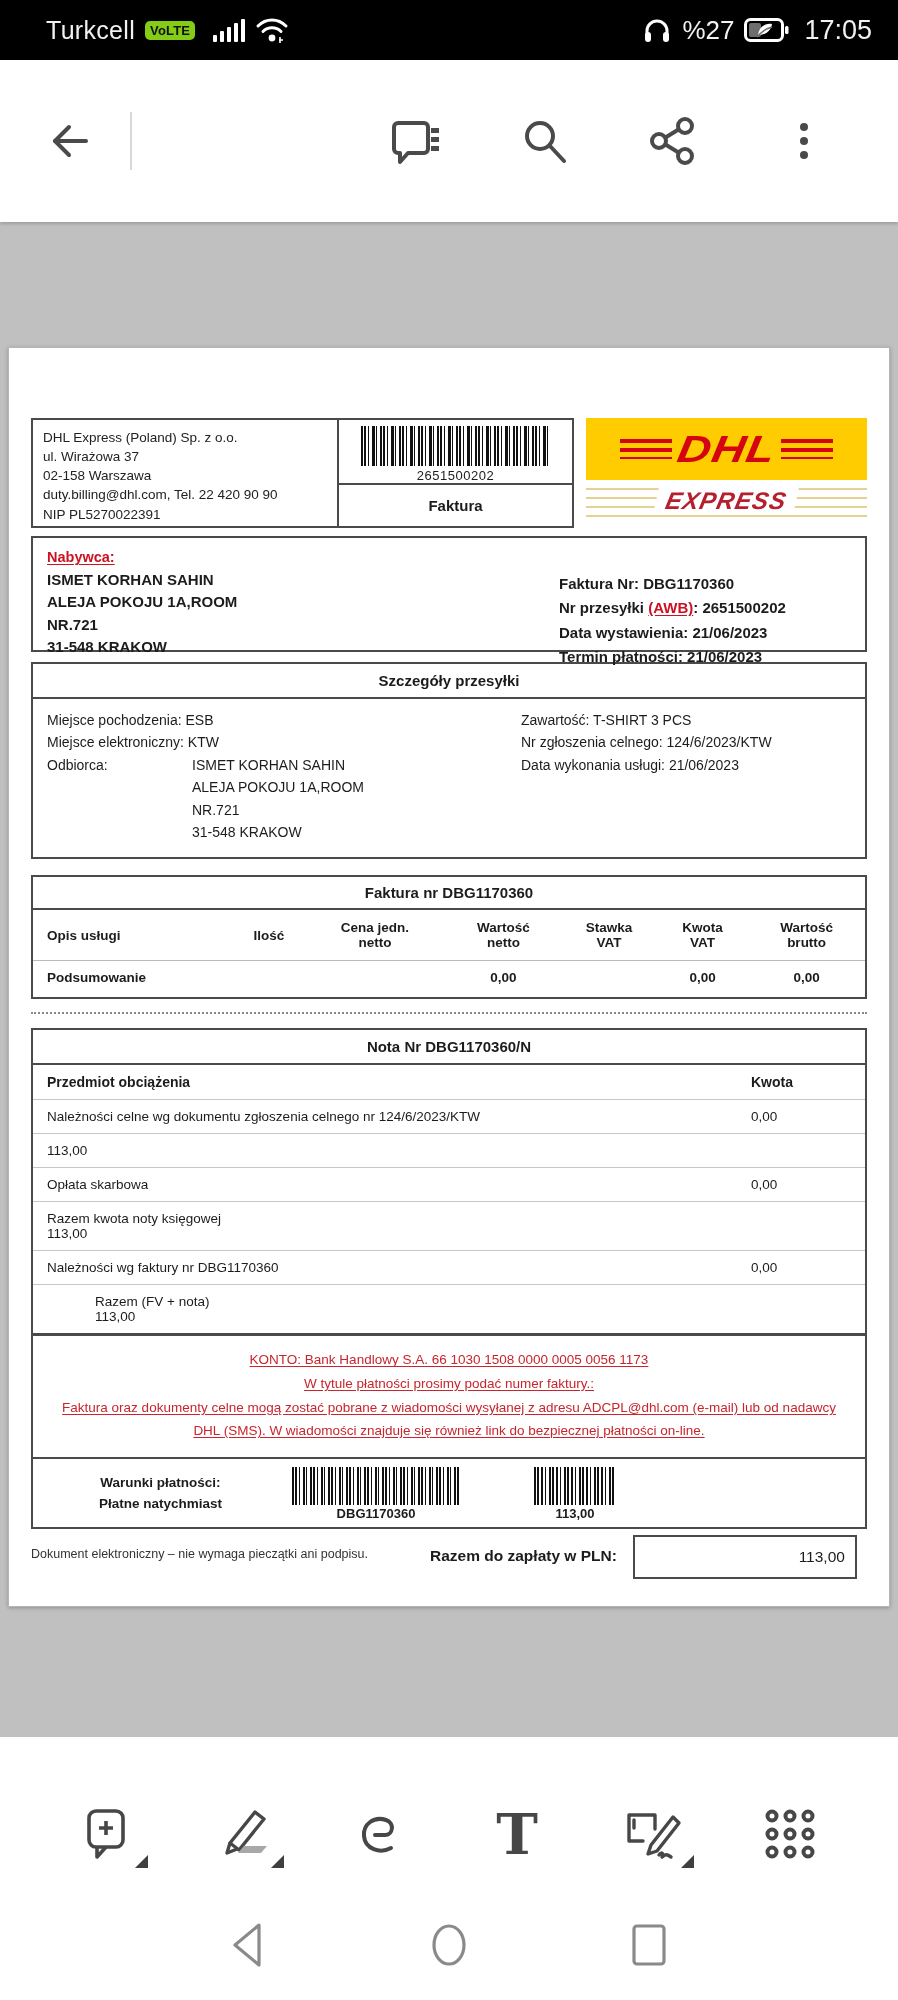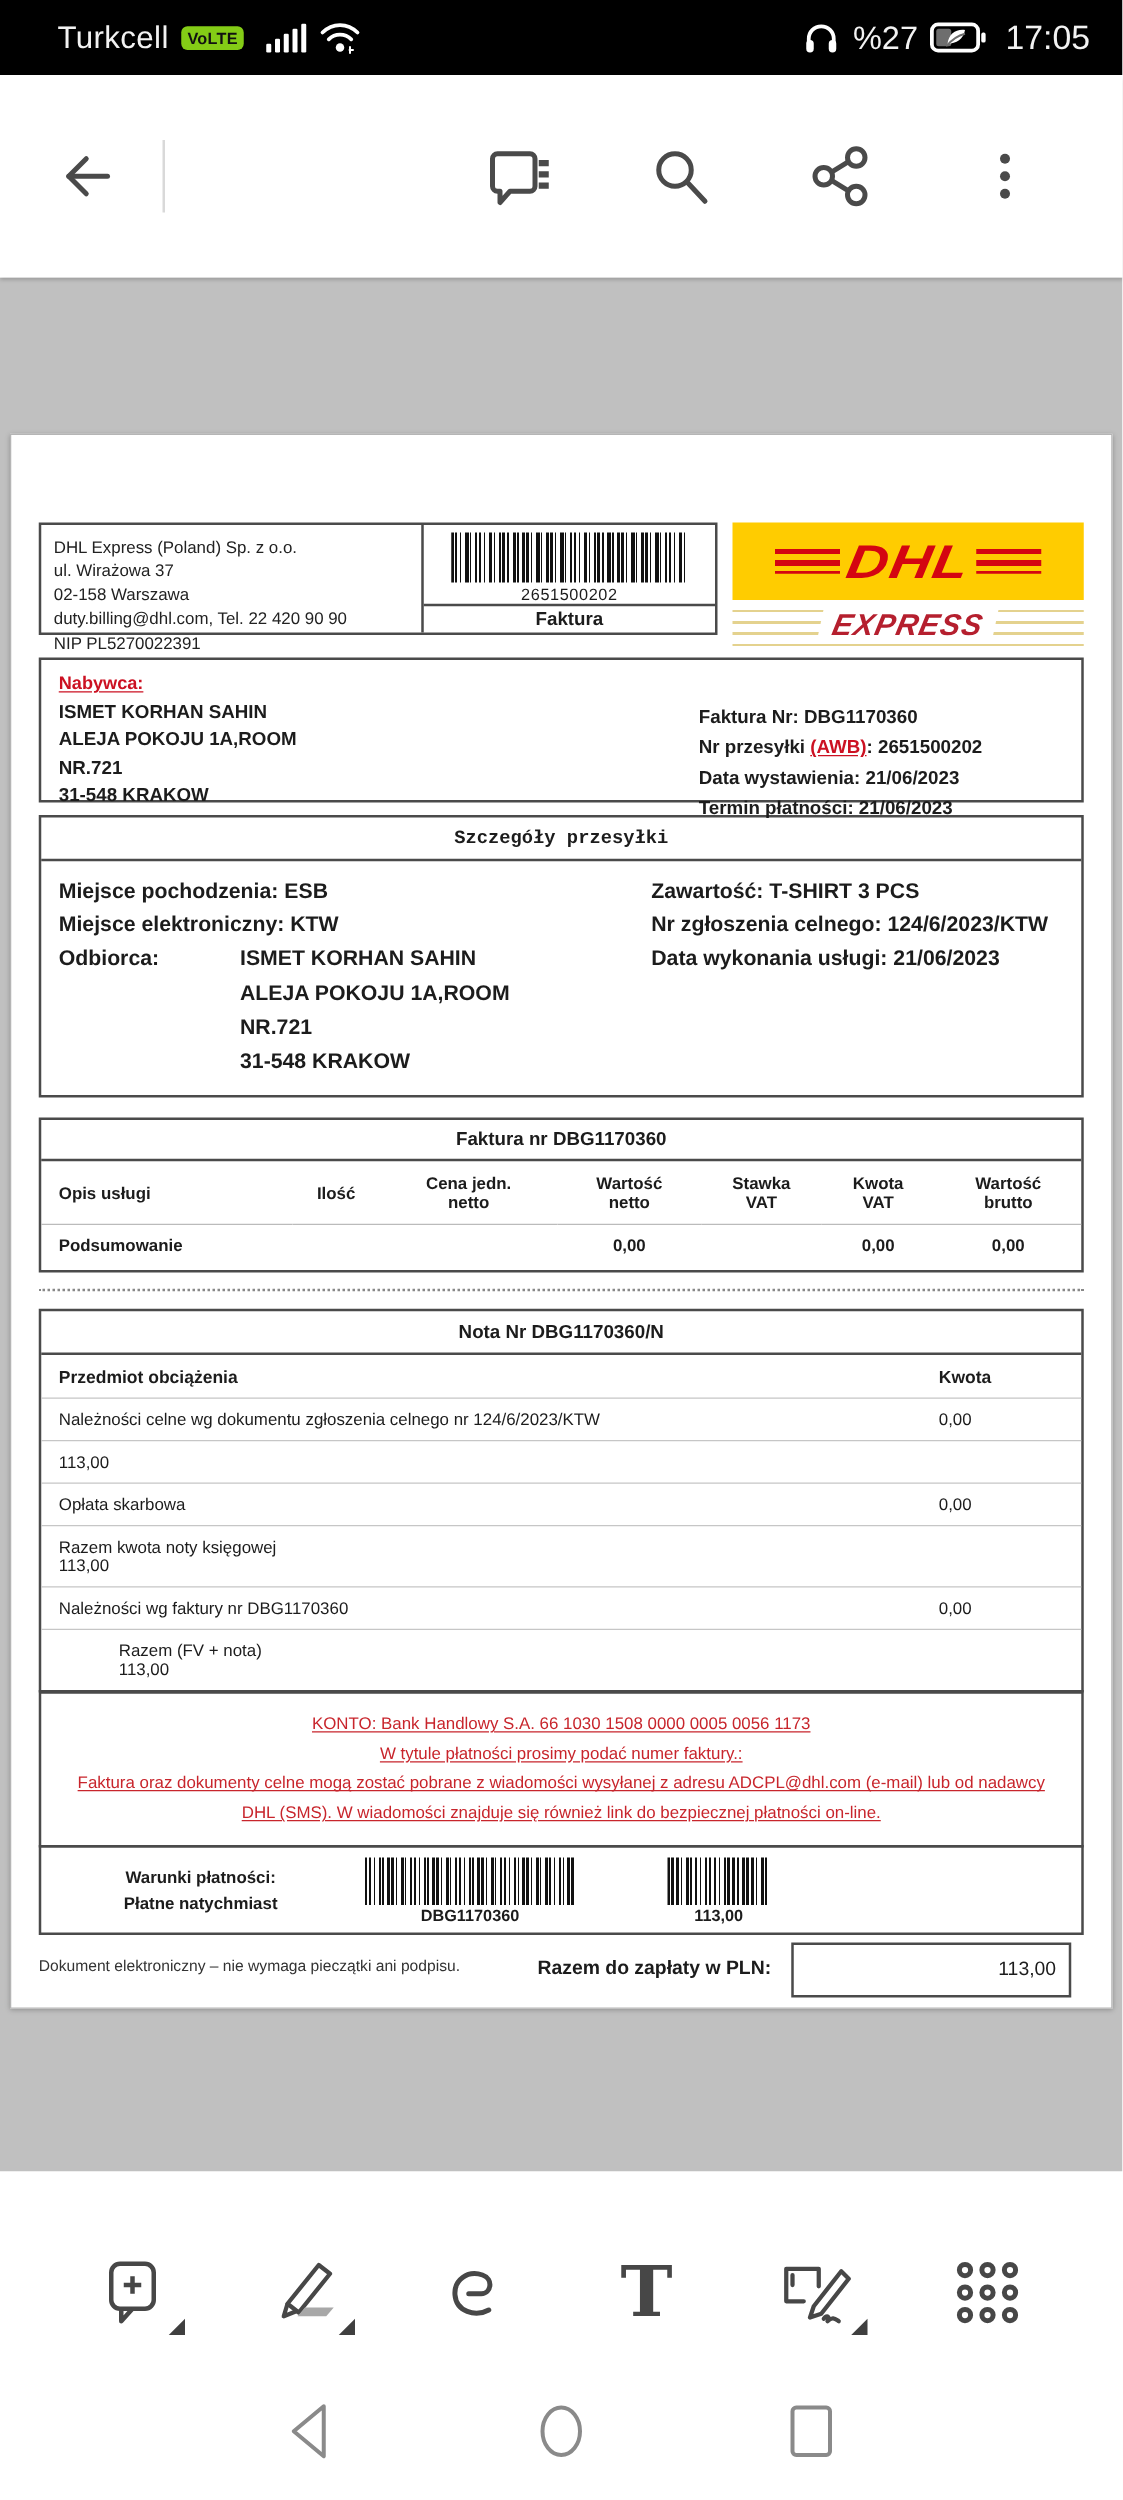--- a/index.html
+++ b/index.html
@@ -23,21 +23,21 @@
   .tb-divider { width:2px; height:58px; background:#d9d9d9; margin-left:30px; }
   .tb-spacer { flex:1; }
   .tb-right { display:flex; align-items:center; gap:66px; margin-right:62px; }
 
   
   .viewport { position:absolute; top:222px; left:0; width:898px; height:1515px; background:#c0c0c0; }
   .page { position:absolute; left:8px; top:125px; width:882px; height:1260px; background:#fff; border:1px solid #b5b5b5; box-shadow:0 1px 4px rgba(0,0,0,0.25); padding:70px 22px 0 22px; color:#1c1c1c; }
 
   
   .hdr { display:flex; }
-  .hdr-box { display:flex; border:2px solid #4a4a4a; width:543px; height:90px; }
+  .hdr-box { display:flex; border:2px solid #4a4a4a; width:543px; height:110px; }
   .sender { width:306px; border-right:2px solid #4a4a4a; padding:8px 10px; font-size:13.5px; line-height:1.42; color:#222; }
   .bc-cell { width:233px; display:flex; flex-direction:column; }
   .bc-top { flex:1.4; display:flex; flex-direction:column; align-items:center; justify-content:center; border-bottom:2px solid #4a4a4a; padding-top:6px; }
   .bc-bars { width:190px; height:40px; background:repeating-linear-gradient(90deg,#111 0 2px,#fff 2px 3px,#111 3px 5px,#fff 5px 7px,#111 7px 8px,#fff 8px 11px,#111 11px 14px,#fff 14px 15px,#111 15px 16px,#fff 16px 19px); }
   .bc-num { font-size:13px; margin-top:2px; letter-spacing:0.5px; }
   .bc-label { flex:1; display:flex; align-items:center; justify-content:center; font-weight:bold; font-size:15px; }
 
   
   .logo { width:283px; margin-left:12px; }
   .logo-top { height:62px; background:#FFCC00; display:flex; align-items:center; justify-content:center; gap:6px; }
@@ -48,22 +48,22 @@
   .express { background:#fff; padding:0 10px; font-style:italic; font-weight:bold; font-size:24px; color:#b51f2e; transform:skewX(-12deg); letter-spacing:1px; }
 
   
   .buyer-box { border:2px solid #4a4a4a; margin-top:8px; height:116px; display:flex; padding:8px 14px; }
   .buyer-left { flex:1; font-weight:bold; font-size:15px; line-height:1.5; }
   .red-u { color:#cc1122; text-decoration:underline; text-underline-offset:2px; }
   .buyer-right { width:292px; font-weight:bold; font-size:15px; line-height:1.62; padding-top:26px; }
 
   
   .ship-box { border:2px solid #4a4a4a; margin-top:10px; }
-  .ship-title { text-align:center; font-weight:bold; font-size:15px; padding:8px 0; border-bottom:2px solid #4a4a4a;font-family:Liberation Mono, monospace; }
-  .ship-body { display:flex; padding:10px 14px 14px; font-size:17px; line-height:1.6;font-weight:bold; }
+  .ship-title { text-align:center; font-weight:bold; font-size:15px; padding:8px 0; border-bottom:2px solid #4a4a4a; }
+  .ship-body { display:flex; padding:10px 14px 14px; font-size:14px; line-height:1.6; }
   .ship-left { flex:1; }
   .ship-right { width:330px; }
   .odb { display:flex; }
   .odb-label { width:145px; }
 
   
   .inv-box { border:2px solid #4a4a4a; margin-top:16px; }
   .inv-title { text-align:center; font-weight:bold; font-size:15px; padding:7px 0; border-bottom:2px solid #4a4a4a; }
   table.inv { width:100%; border-collapse:collapse; font-size:13.5px; }
   table.inv th { font-weight:bold; padding:10px 20px; border-bottom:1px solid #bbb; }

